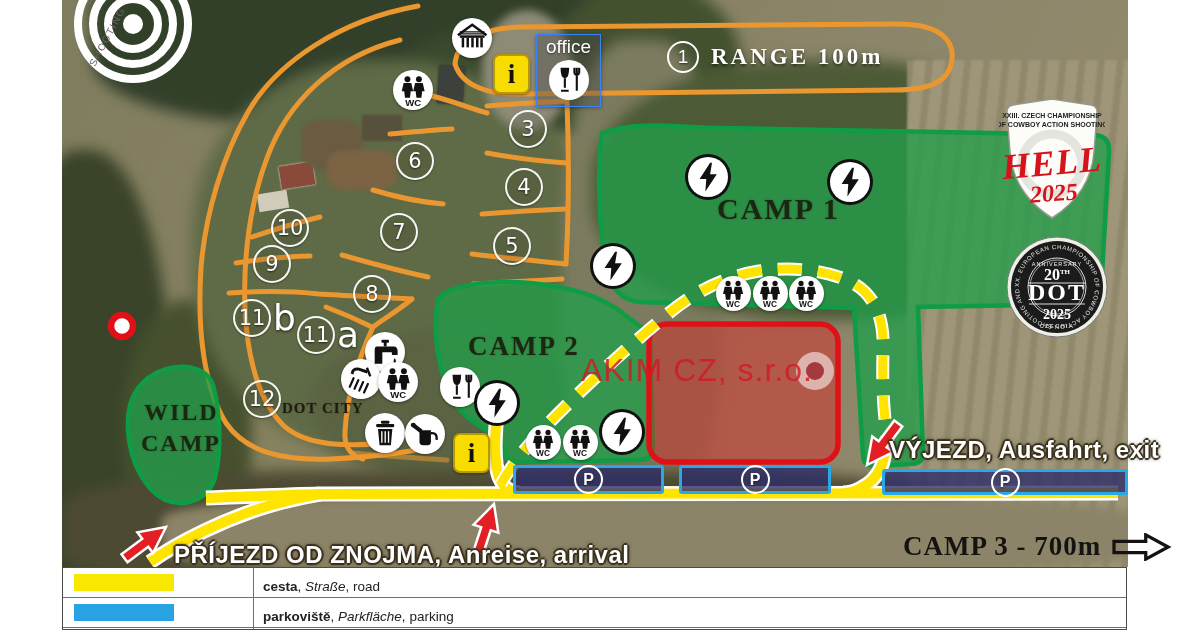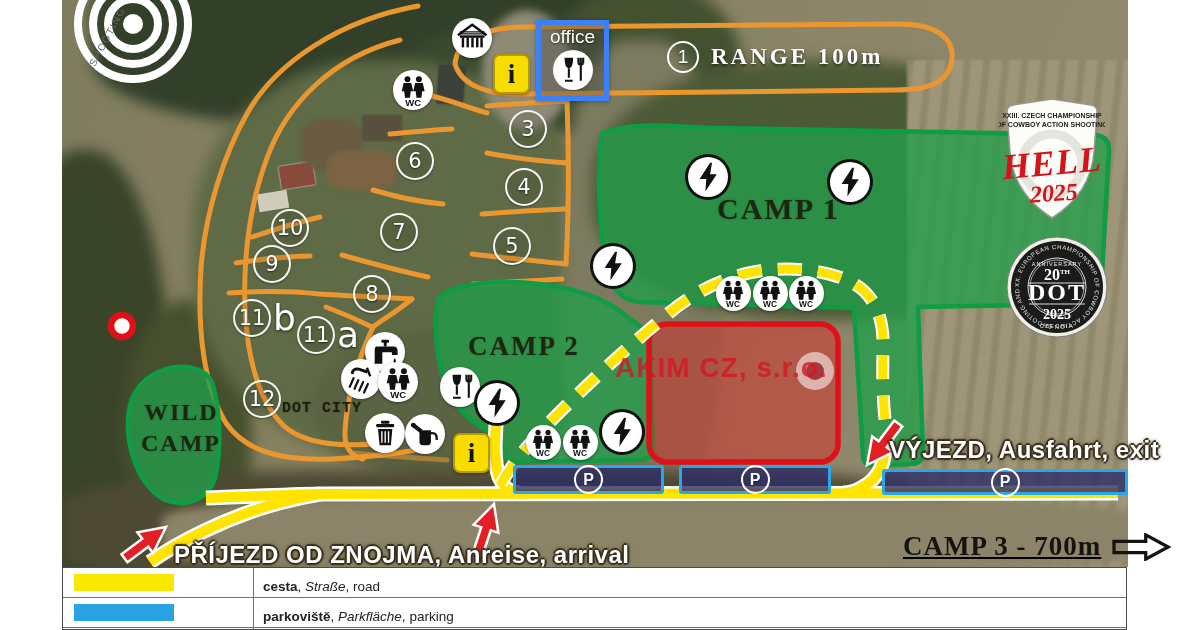--- a/index.html
+++ b/index.html
@@ -31,46 +31,46 @@
     text-shadow:0 1px 2px rgba(0,0,0,.65);box-shadow:0 1px 2px rgba(0,0,0,.35);}
   .station .suffix{color:#fff;font-size:36px;margin-left:2px;line-height:1;
     text-shadow:0 1px 3px rgba(0,0,0,.7);font-family:"DejaVu Sans",sans-serif;}
   
   .pstrip{position:absolute;background:rgba(43,43,104,.78);border:3.5px solid #2aa7e8;border-radius:3px;
     display:flex;align-items:center;justify-content:center;}
   .pbadge{width:25px;height:25px;border:2px solid #fff;border-radius:50%;color:#fff;
     display:flex;align-items:center;justify-content:center;font-size:16px;font-weight:bold;
     text-shadow:0 1px 2px rgba(0,0,0,.5);}
   
-  #office{position:absolute;left:536px;top:20px;width:63px;height:71px;
-    background:rgba(70,70,70,.38);border:5px solid #3b82f6;box-shadow:0 1px 4px rgba(0,0,0,.35);
+  #office{position:absolute;left:536px;top:34px;width:63px;height:71px;
+    background:rgba(70,70,70,.38);border:1px solid #3b82f6;box-shadow:0 1px 4px rgba(0,0,0,.35);
     display:flex;flex-direction:column;align-items:center;}
   #office .t{color:#fff;font-size:19px;margin-top:1px;text-shadow:0 1px 2px rgba(0,0,0,.5);}
   #office .foodc{width:40px;height:40px;border-radius:50%;background:#fff;margin-top:2px;
     display:flex;align-items:center;justify-content:center;}
   #office .foodc svg{width:86%;height:86%;}
   
   .western{position:absolute;font-family:"Liberation Serif",serif;font-weight:bold;color:#1c2712;
     letter-spacing:2px;text-shadow:0 0 2px rgba(25,40,15,.35);white-space:nowrap;}
   
   .dir{position:absolute;color:#fff;font-weight:bold;font-size:24px;letter-spacing:.5px;white-space:nowrap;
     text-shadow:-2px 0 1px #39301c,2px 0 1px #39301c,0 -2px 1px #39301c,0 2px 1px #39301c,
       -1px -1px 1px #39301c,1px 1px 1px #39301c,0 0 5px rgba(40,32,18,.8);}
   
   #range-label{position:absolute;left:667px;top:41px;display:flex;align-items:center;gap:12px;}
   #range-label .ring1{width:28px;height:28px;border:2.2px solid #fff;border-radius:50%;color:#fff;
     display:flex;align-items:center;justify-content:center;font-size:19px;
     text-shadow:0 1px 2px rgba(0,0,0,.6);}
   #range-label .rtext{color:#fff;font-family:"Liberation Serif",serif;font-weight:bold;font-size:23px;
     letter-spacing:3px;text-shadow:0 2px 3px rgba(0,0,0,.55);}
   
-  #akim-label{position:absolute;left:615px;top:352px;font-size:28px;font-weight:bold;
+  #akim-label{position:absolute;left:581px;top:352px;font-size:32px;font-weight:normal;
     color:rgba(210,25,35,.82);letter-spacing:1px;white-space:nowrap;}
   
-  #camp3{position:absolute;left:903px;top:531px;display:flex;align-items:center;gap:10px;text-decoration:underline;}
+  #camp3{position:absolute;left:903px;top:531px;display:flex;align-items:center;gap:10px;}
   #camp3 .c3t{font-family:"Liberation Serif",serif;font-weight:bold;font-size:27px;color:#151310;letter-spacing:1px;}
   
   .badge{position:absolute;}
   
   #legend{position:absolute;left:62px;top:567px;width:1065px;height:63px;background:#fff;
     border:1.5px solid #4a4a4a;box-sizing:border-box;overflow:hidden;}
   .lrow{display:flex;height:29px;border-bottom:1px solid #707070;}
   .lswcell{width:191px;border-right:1px solid #707070;display:flex;align-items:center;padding-left:11px;box-sizing:border-box;}
   .lsw{width:100px;height:17px;}
   .ltext{display:flex;align-items:center;padding-left:9px;font-size:13.5px;color:#222;margin-top:8px;}
@@ -189,21 +189,21 @@
 
   <div id="range-label">
     <div class="ring1">1</div>
     <div class="rtext">RANGE 100m</div>
   </div>
 
   <div class="western" style="left:717px;top:192px;font-size:30px;">CAMP 1</div>
   <div class="western" style="left:468px;top:331px;font-size:27px;">CAMP 2</div>
   <div class="western" style="left:144px;top:399px;font-size:24px;">WILD</div>
   <div class="western" style="left:141px;top:430px;font-size:24px;">CAMP</div>
-  <div class="western" style="left:282px;top:400px;font-size:15px;letter-spacing:1px;color:#20190e;font-family:Liberation Mono, monospace;">DOT CITY</div>
+  <div class="western" style="left:282px;top:400px;font-size:15px;letter-spacing:1px;color:#20190e;">DOT CITY</div>
 
   <div id="akim-label">AKIM CZ, s.r.o.</div>
 
   <div class="dir" style="left:889px;top:436px;">VÝJEZD, Ausfahrt, exit</div>
   <div class="dir" style="left:174px;top:541px;">PŘÍJEZD OD ZNOJMA, Anreise, arrival</div>
 
   <div id="camp3">
     <span class="c3t">CAMP 3 - 700m</span>
     <svg width="62" height="28" viewBox="0 0 64 30">
       <path d="M2 9 h34 v-7 l24 13 -24 13 v-7 h-34 Z" fill="none" stroke="#151310" stroke-width="3.5"></path>

